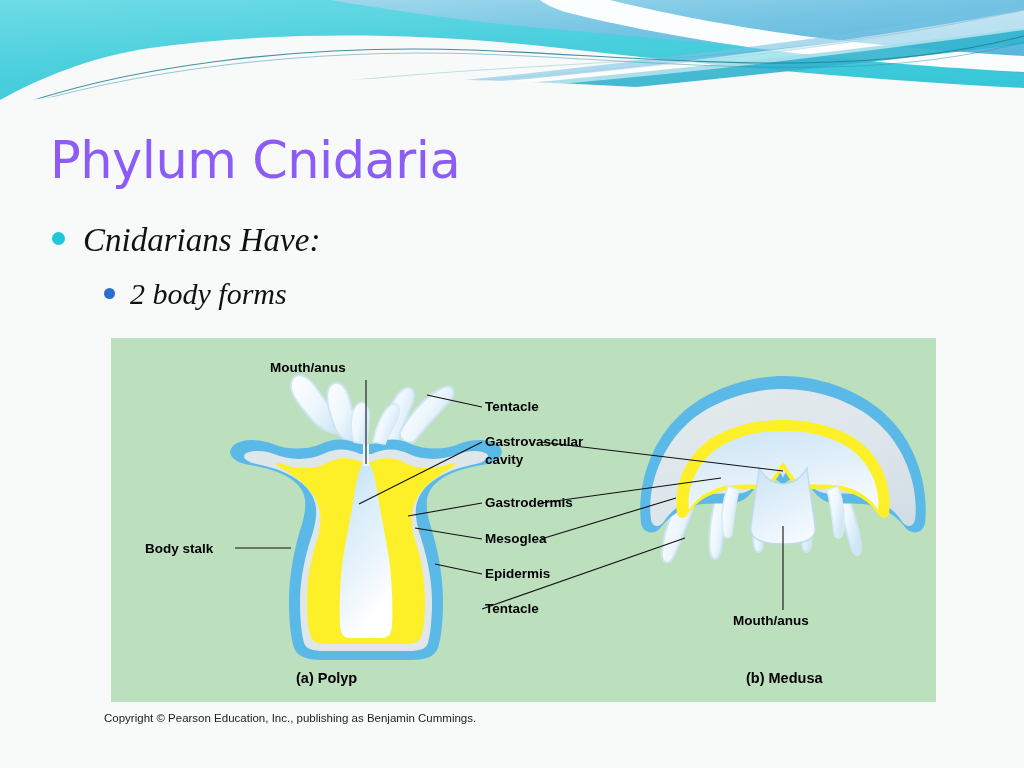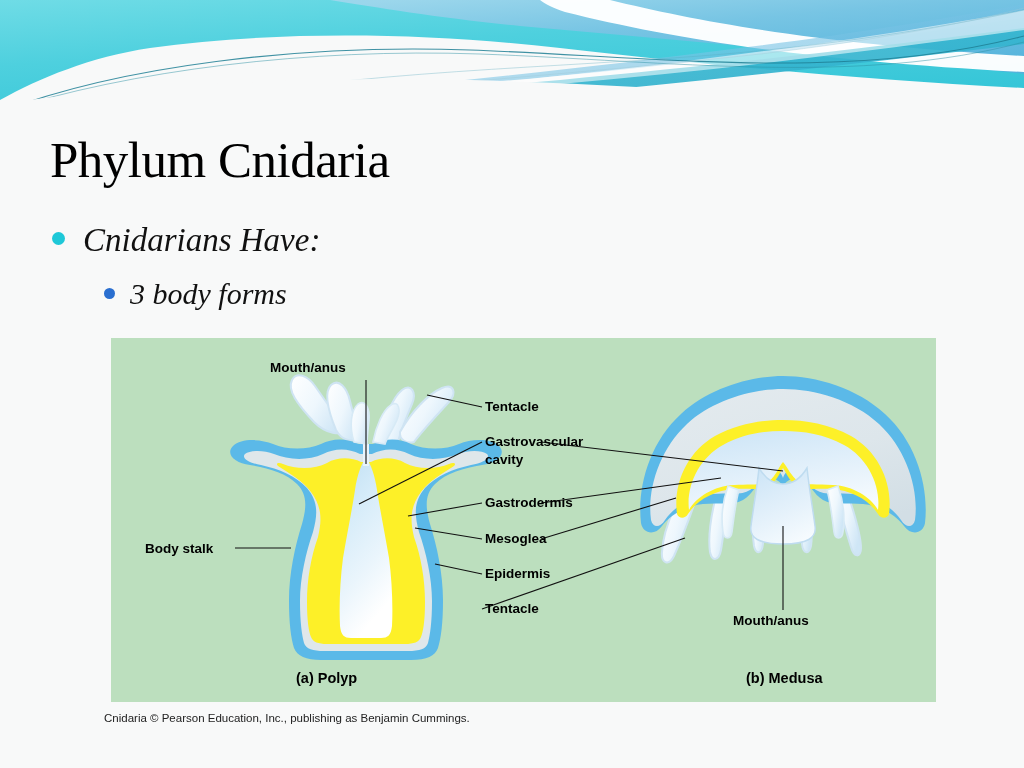--- a/index.html
+++ b/index.html
@@ -167,29 +167,29 @@
              C 430,90 570,76 710,58 C 840,42 950,24 1024,10 Z" fill="#ffffff" opacity="0.55"></path>
 
     <path d="M 0,112 C 120,66 300,44 470,50 C 660,57 850,82 1024,36" stroke="#1f7f94" stroke-width="1.1" fill="none" opacity="0.85"></path>
     <path d="M 0,112 C 130,70 310,48 480,54 C 670,61 860,86 1024,42" stroke="#2b8fa3" stroke-width="0.8" fill="none" opacity="0.6"></path>
     <path d="M 150,112 C 320,72 520,70 700,56 C 830,46 940,28 1024,10" stroke="#58a9bd" stroke-width="0.7" fill="none" opacity="0.5"></path>
     <path d="M 230,104 C 400,86 600,72 760,54 C 880,40 970,22 1024,8" stroke="#9fc9d6" stroke-width="0.7" fill="none" opacity="0.55"></path>
 
     <path d="M 0,104 C 120,86 300,76 470,80 C 660,85 850,104 1024,92 L 1024,112 L 0,112 Z" fill="#f8f9f9"></path>
   </svg>
 
-  <div id="slide-title" style="color: #000000; font-family: Liberation Serif, serif;">Phylum Cnidaria</div>
+  <div id="slide-title" style="color: #8b5cf6;">Phylum Cnidaria</div>
 
   <div class="bullet-row" id="bullet-l1">
     <span class="bullet-dot" style="background: rgb(30, 200, 216);"></span>
     <span class="bullet-text">Cnidarians Have:</span>
   </div>
   <div class="bullet-row" id="bullet-l2">
     <span class="bullet-dot" style="background: rgb(42, 111, 208);"></span>
-    <span class="bullet-text">3 body forms</span>
+    <span class="bullet-text">2 body forms</span>
   </div>
 
   <div id="figure-panel" style="background: rgb(188, 223, 190);">
     <svg id="figure-svg" viewBox="0 0 825 364" preserveAspectRatio="none">
       <defs>
         <linearGradient id="cavityGrad" x1="0" y1="0" x2="0.35" y2="1">
           <stop offset="0%" stop-color="#bfdff3"></stop>
           <stop offset="35%" stop-color="#d6ecf9"></stop>
           <stop offset="70%" stop-color="#eaf5fc"></stop>
           <stop offset="100%" stop-color="#ffffff"></stop>
@@ -433,15 +433,15 @@
       <text class="fig-label" x="374" y="126">cavity</text>
       <text class="fig-label" x="374" y="169">Gastrodermis</text>
       <text class="fig-label" x="374" y="205">Mesoglea</text>
       <text class="fig-label" x="374" y="240">Epidermis</text>
       <text class="fig-label" x="374" y="275">Tentacle</text>
       <text class="fig-label" x="34" y="215">Body stalk</text>
       <text class="fig-label" x="622" y="287">Mouth/anus</text>
     </svg>
   </div>
 
-  <div id="copyright">Cnidaria © Pearson Education, Inc., publishing as Benjamin Cummings.</div>
+  <div id="copyright">Copyright © Pearson Education, Inc., publishing as Benjamin Cummings.</div>
 
 </div>
 
 </body></html>

